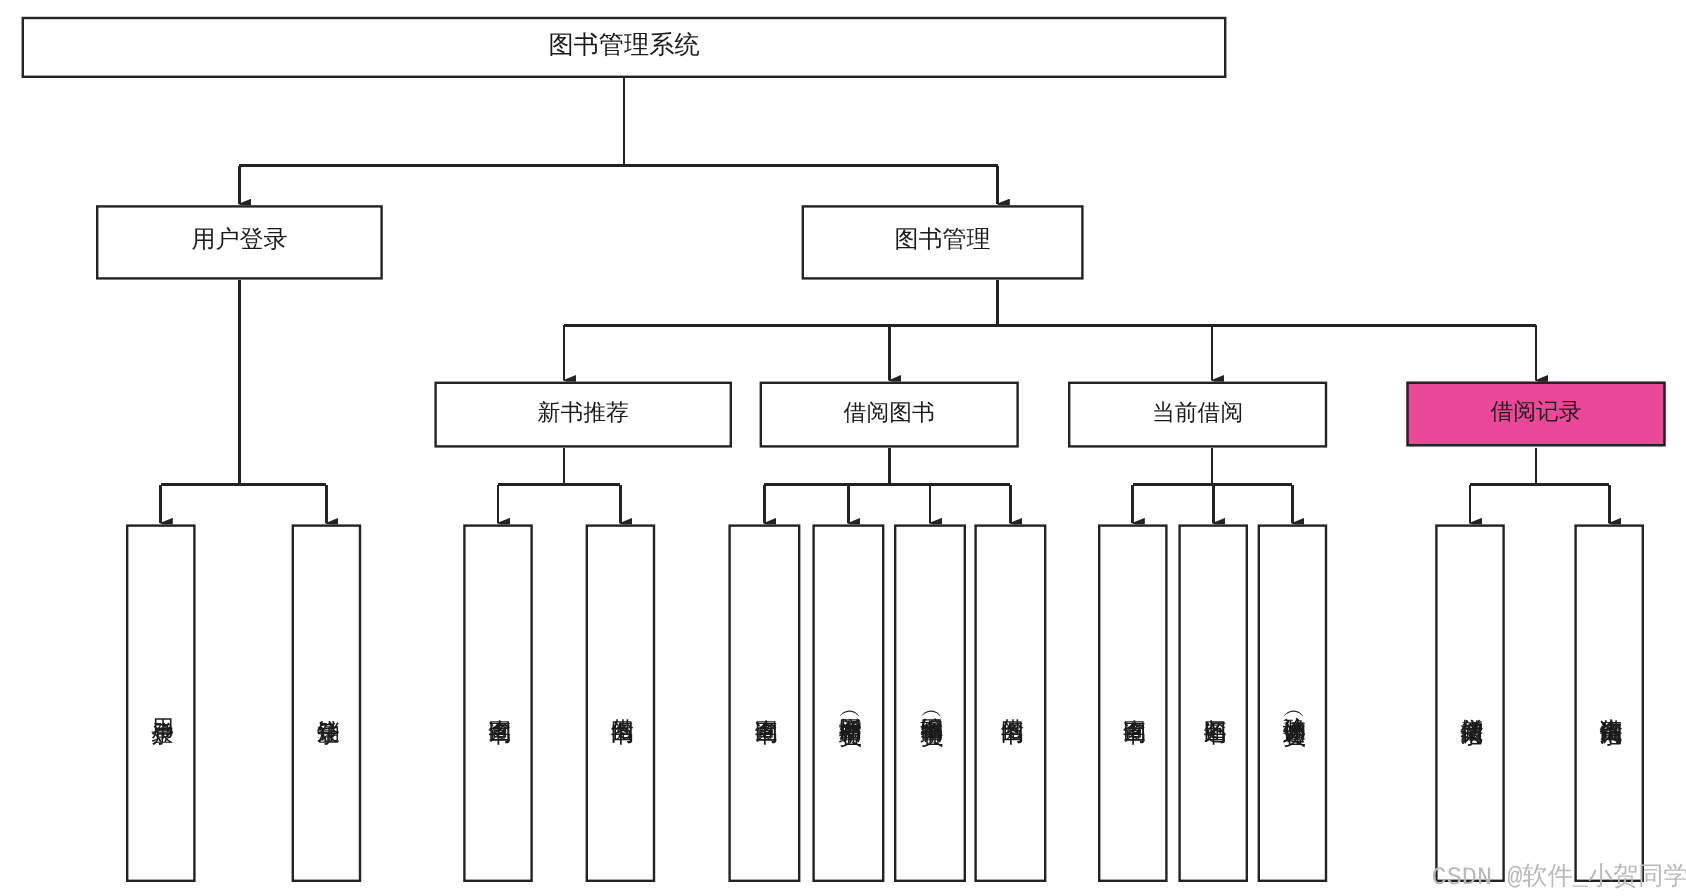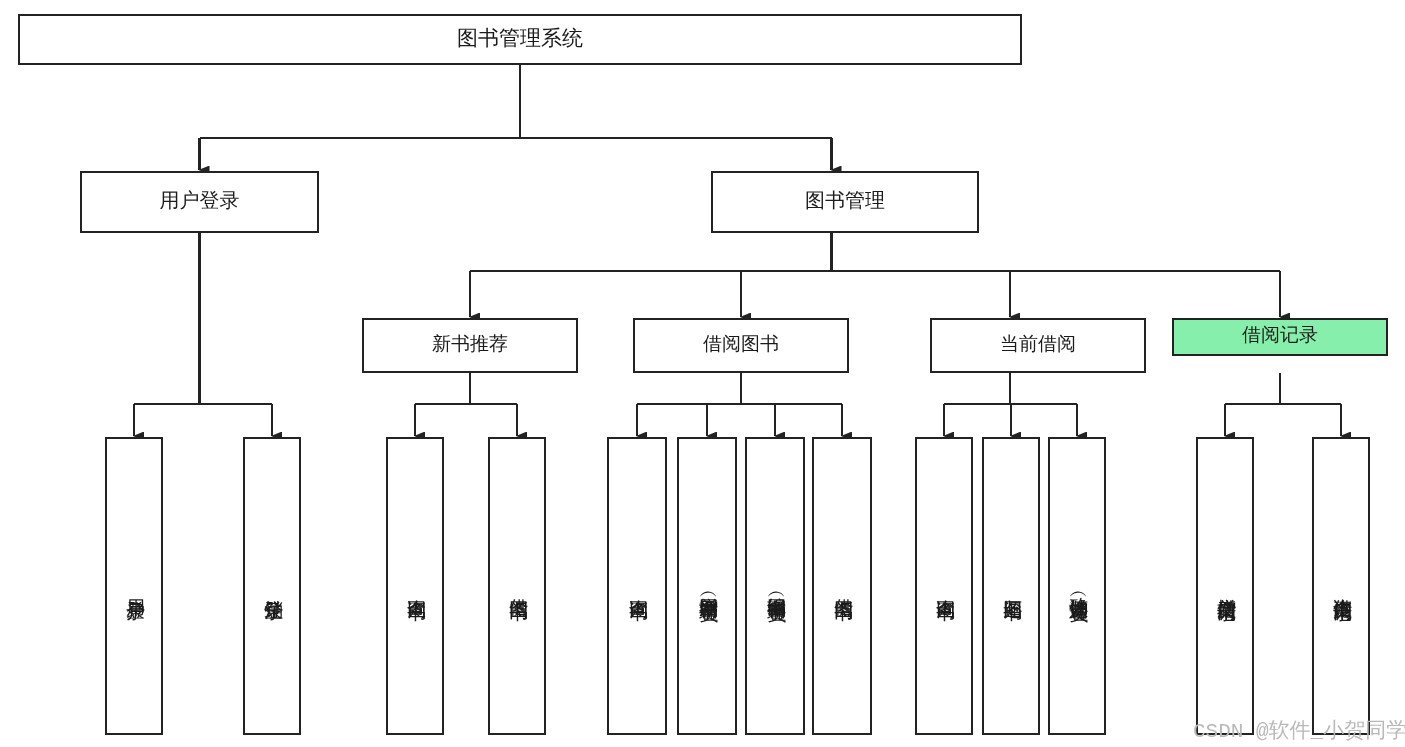--- a/index.html
+++ b/index.html
@@ -120,33 +120,33 @@
       </g>
   </svg>
 
   <div id="node-layer">
       <div class="node-box level-root" style="left: 18px; top: 14px; width: 1004px; height: 51px; border-color: rgb(35, 35, 35); background: rgb(255, 255, 255);">
         <span class="node-label-h" style="color: rgb(27, 27, 27);">图书管理系统</span>
       </div>
       <div class="node-box level-1" style="left: 80px; top: 171px; width: 239px; height: 62px; border-color: rgb(35, 35, 35); background: rgb(255, 255, 255);">
         <span class="node-label-h" style="color: rgb(27, 27, 27);">用户登录</span>
       </div>
-      <div class="node-box level-1" style="left: 711px; top: 171px; width: 268px; height: 62px; border-color: rgb(35, 35, 35); background: rgb(255, 255, 255);">
+      <div class="node-box level-1" style="left: 668px; top: 171px; width: 235px; height: 62px; border-color: rgb(35, 35, 35); background: rgb(255, 255, 255);">
         <span class="node-label-h" style="color: rgb(27, 27, 27);">图书管理</span>
       </div>
-      <div class="node-box level-2" style="left: 362px; top: 318px; width: 216px; height: 55px; border-color: rgb(35, 35, 35); background: rgb(255, 255, 255);">
+      <div class="node-box level-2" style="left: 362px; top: 318px; width: 248px; height: 55px; border-color: rgb(35, 35, 35); background: rgb(255, 255, 255);">
         <span class="node-label-h" style="color: rgb(27, 27, 27);">新书推荐</span>
       </div>
       <div class="node-box level-2" style="left: 633px; top: 318px; width: 216px; height: 55px; border-color: rgb(35, 35, 35); background: rgb(255, 255, 255);">
         <span class="node-label-h" style="color: rgb(27, 27, 27);">借阅图书</span>
       </div>
-      <div class="node-box level-2" style="left: 930px; top: 318px; width: 216px; height: 55px; border-color: rgb(35, 35, 35); background: rgb(255, 255, 255);">
+      <div class="node-box level-2" style="left: 890px; top: 318px; width: 216px; height: 55px; border-color: rgb(35, 35, 35); background: rgb(255, 255, 255);">
         <span class="node-label-h" style="color: rgb(27, 27, 27);">当前借阅</span>
       </div>
-      <div class="node-box level-2" style="left: 1172px; top: 318px; width: 216px; height: 38px; border-color: rgb(35, 35, 35); background: #86efac;">
+      <div class="node-box level-2" style="left: 1172px; top: 318px; width: 216px; height: 54px; border-color: rgb(35, 35, 35); background: #ec4899;">
         <span class="node-label-h" style="color: rgb(27, 27, 27);">借阅记录</span>
       </div>
       <div class="node-box level-leaf" style="left: 105px; top: 437px; width: 58px; height: 298px; border-color: rgb(35, 35, 35); background: rgb(255, 255, 255);">
         <span class="node-label-v" style="color: rgb(27, 27, 27);">用户登录</span>
       </div>
       <div class="node-box level-leaf" style="left: 243px; top: 437px; width: 58px; height: 298px; border-color: rgb(35, 35, 35); background: rgb(255, 255, 255);">
         <span class="node-label-v" style="color: rgb(27, 27, 27);">注销登录</span>
       </div>
       <div class="node-box level-leaf" style="left: 386px; top: 437px; width: 58px; height: 298px; border-color: rgb(35, 35, 35); background: rgb(255, 255, 255);">
         <span class="node-label-v" style="color: rgb(27, 27, 27);">查询图书</span>

